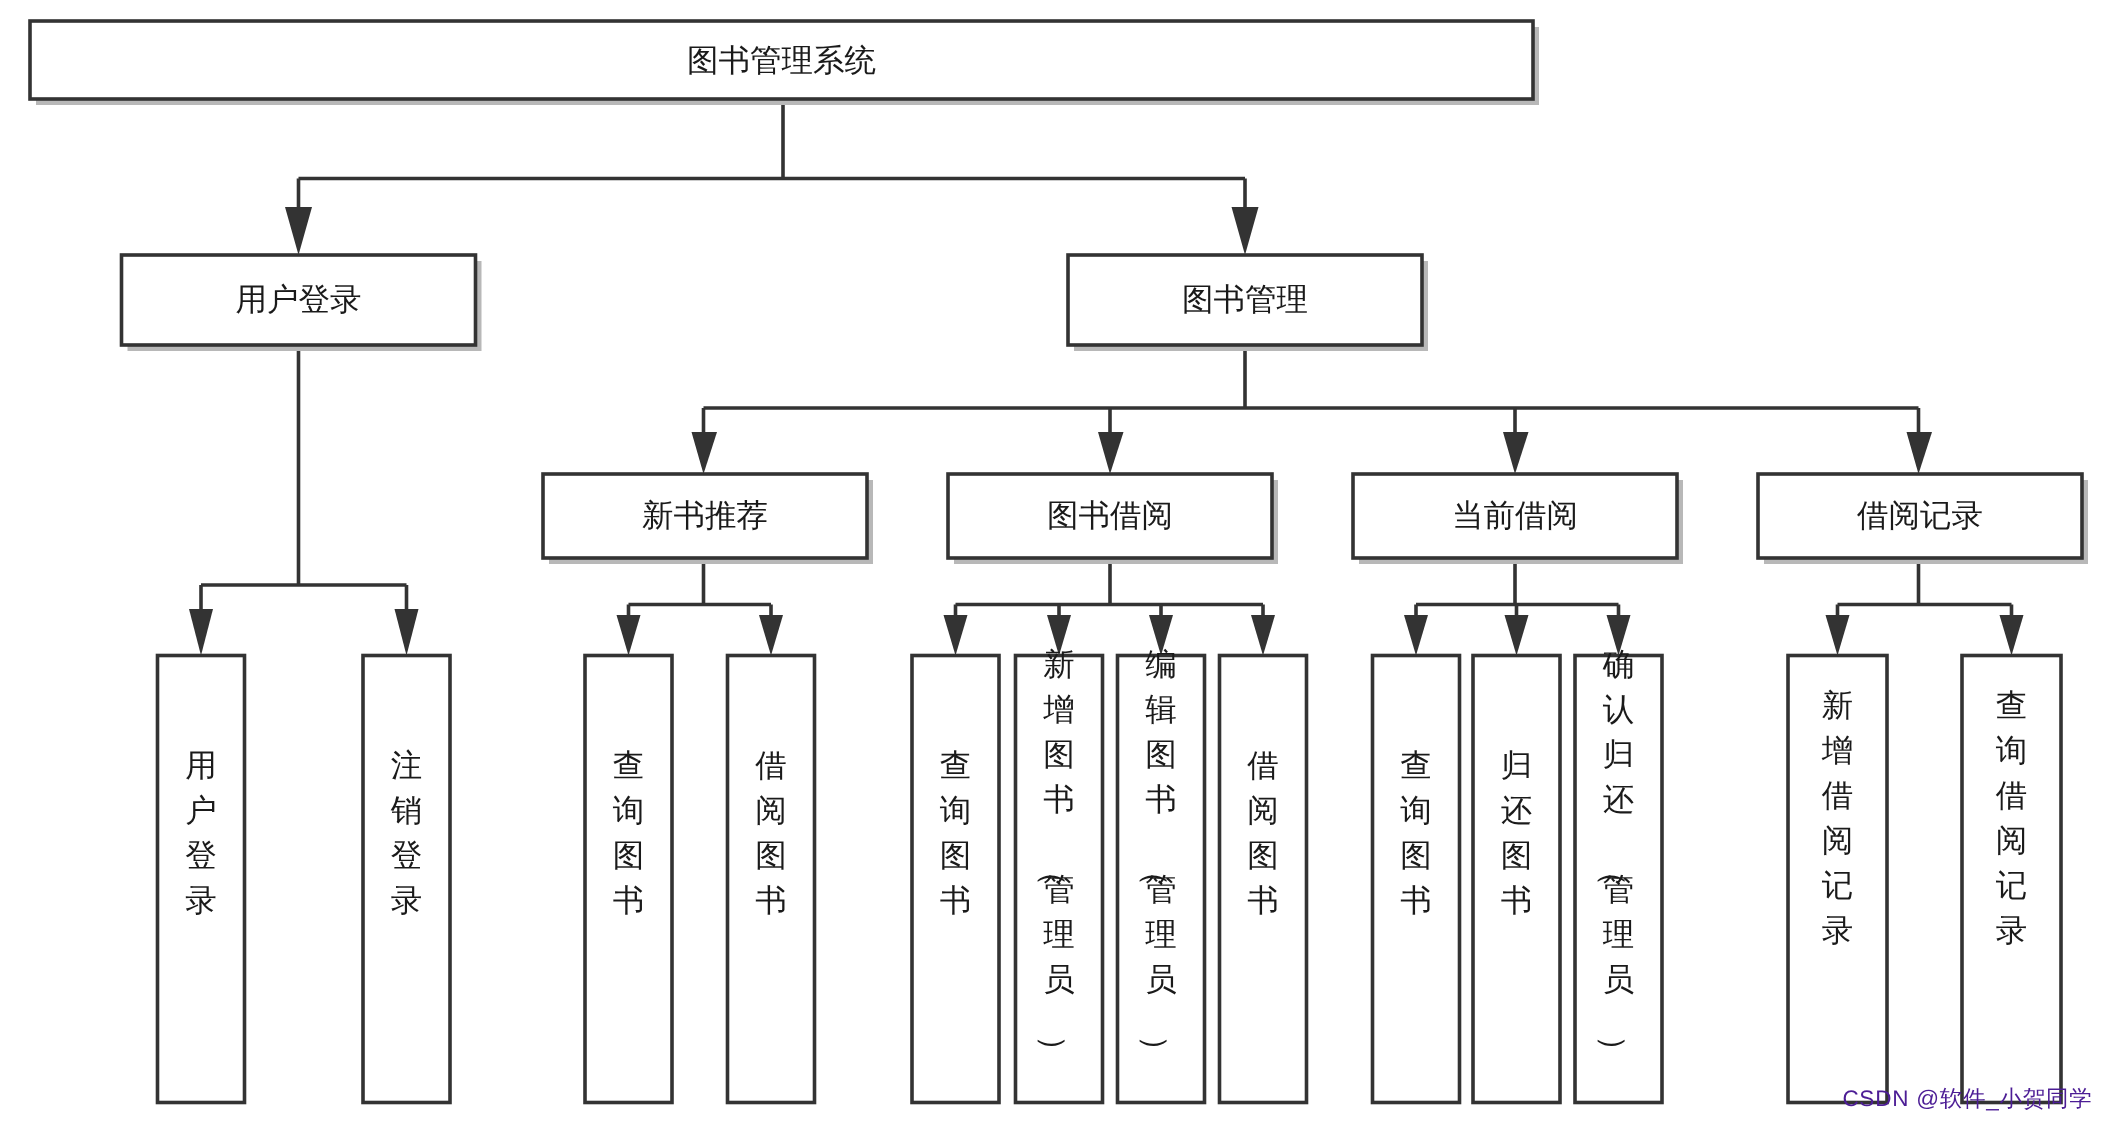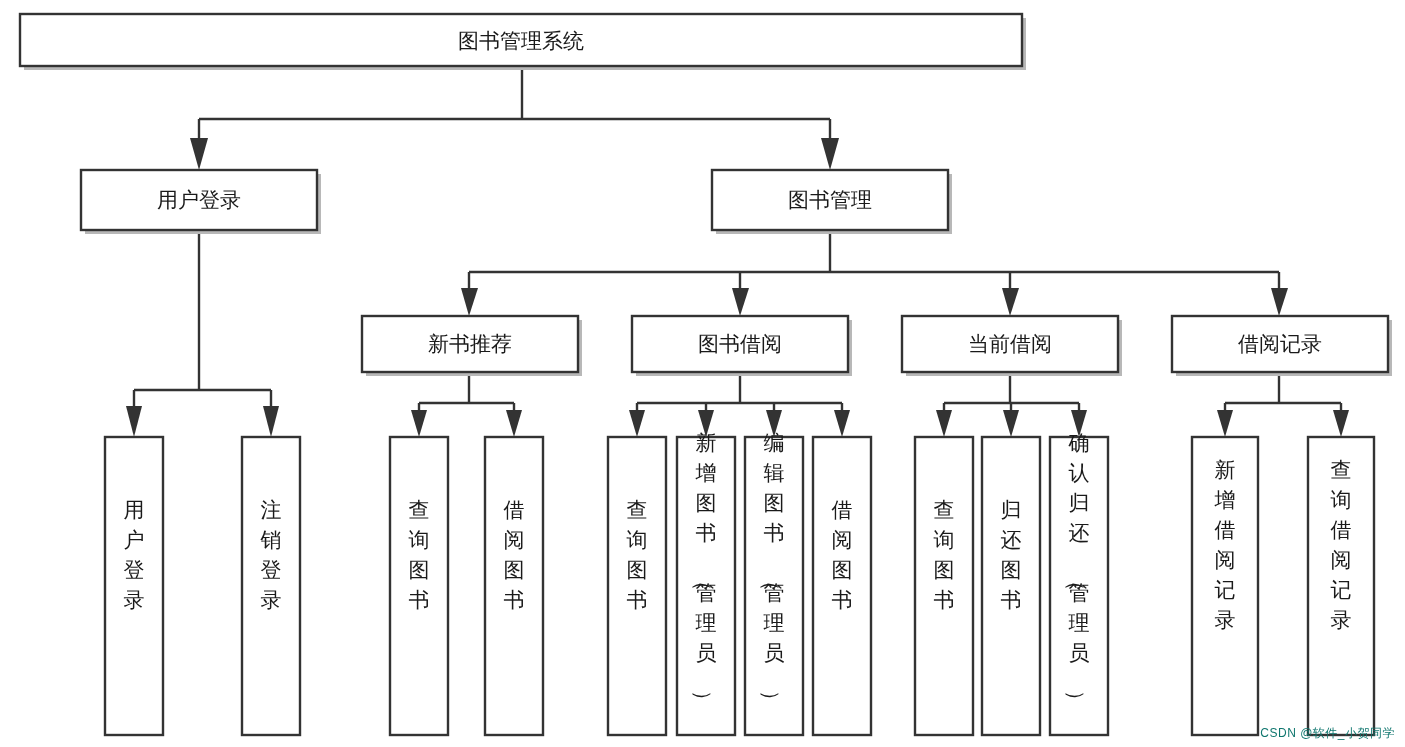--- a/index.html
+++ b/index.html
@@ -62,22 +62,22 @@
     font-family: "Liberation Sans", "DejaVu Sans", sans-serif;
     font-size: 21px;
     text-anchor: middle;
     white-space: pre;
   }
   .watermark-text {
     position: absolute;
     right: 10px;
     bottom: 5px;
     font-family: "Liberation Sans", "DejaVu Sans", sans-serif;
-    font-size: 12px;
-    color: #0f766e;
+    font-size: 15px;
+    color: #4c1d95;
     letter-spacing: 0.5px;
     user-select: none;
     pointer-events: none;
     white-space: pre;
   }
 </style>
 </head>
 <body>
 
 <div id="diagram-root">

